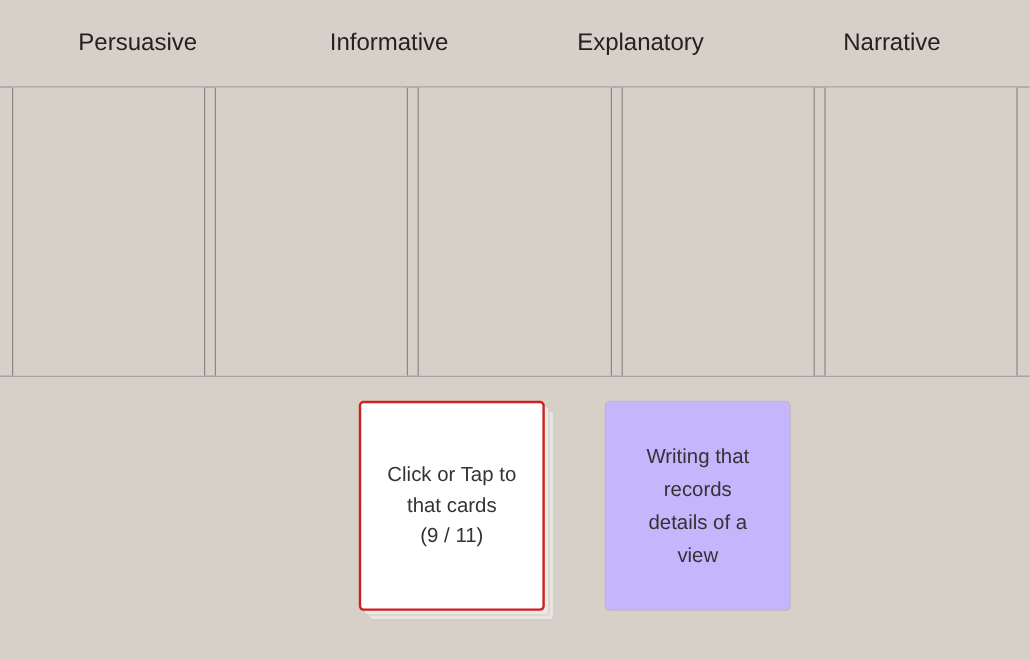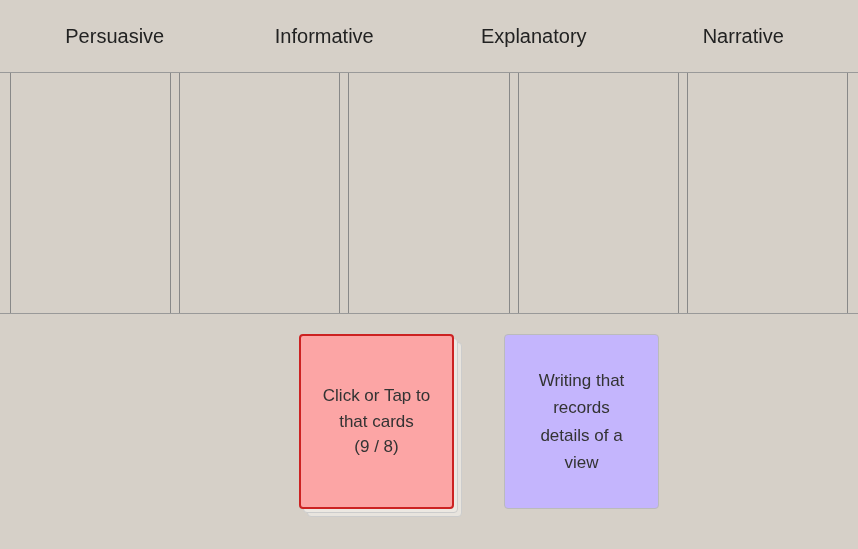--- a/index.html
+++ b/index.html
@@ -84,21 +84,21 @@
     .stacked-card:nth-child(2) {
       top: 4px;
       left: 4px;
       background-color: #ece8e2;
     }
 
     .stacked-card.main-card {
       top: 0;
       left: 0;
       border: 2px solid #cc2222;
-      background-color: #fca5a5;
+      background-color: #ffffff;
       display: flex;
       align-items: center;
       justify-content: center;
       cursor: pointer;
       z-index: 3;
     }
 
     .main-card-text {
       text-align: center;
       font-size: 17px;
@@ -154,21 +154,21 @@
 <div class="bottom-section">
   <div class="stacked-cards-container">
 
     <div class="stacked-card"></div>
     <div class="stacked-card"></div>
 
     <div class="stacked-card main-card">
       <div class="main-card-text">
         <span>Click or Tap to</span><br>
         <span>that cards</span><br>
-        <span>(9 / 8)</span>
+        <span>(9 / 11)</span>
       </div>
     </div>
   </div>
 
   <div class="info-card">
     <div class="info-card-text">
       <span>Writing that</span><br>
       <span>records</span><br>
       <span>details of a</span><br>
       <span>view</span>

